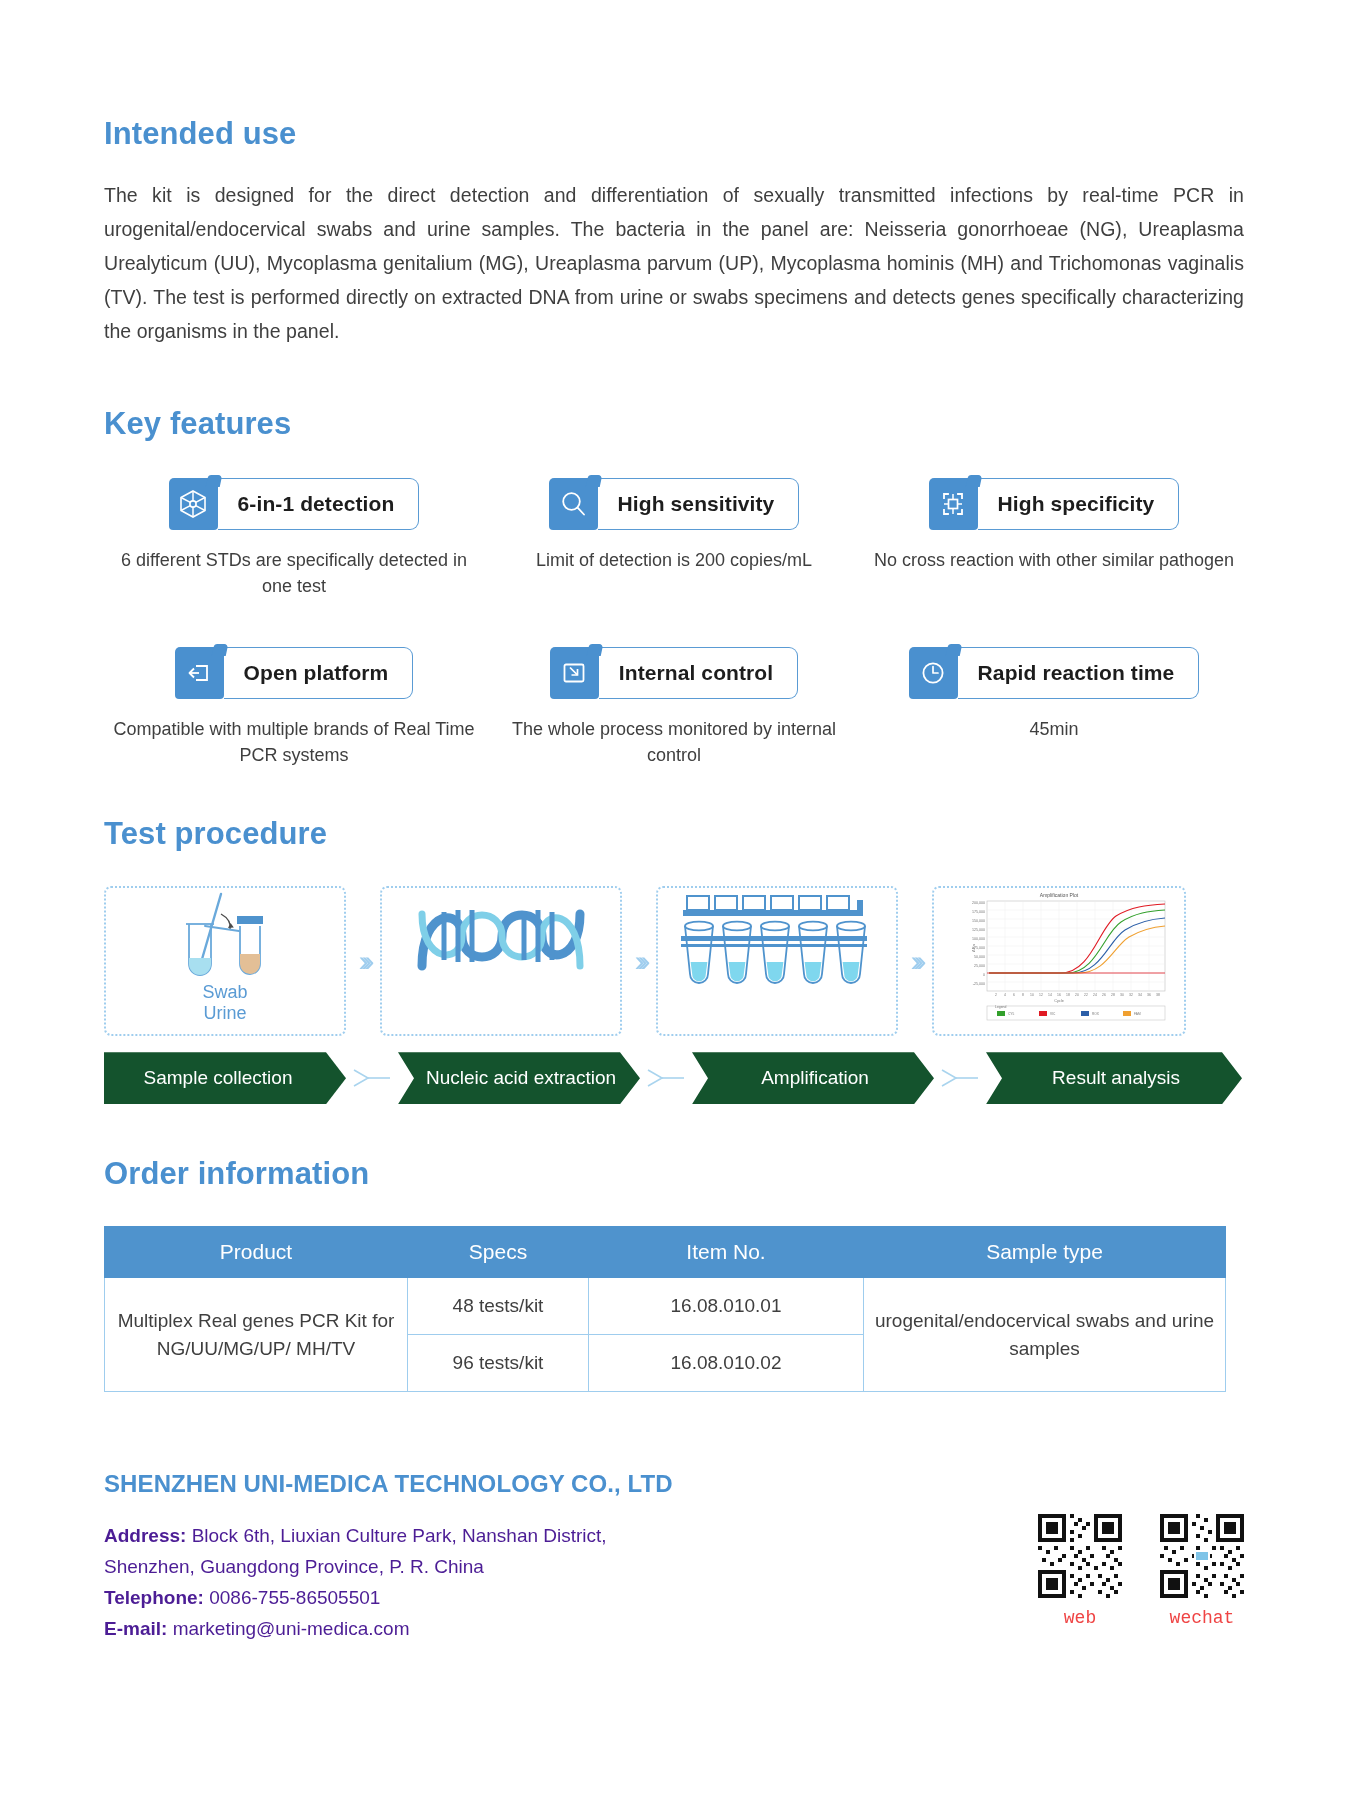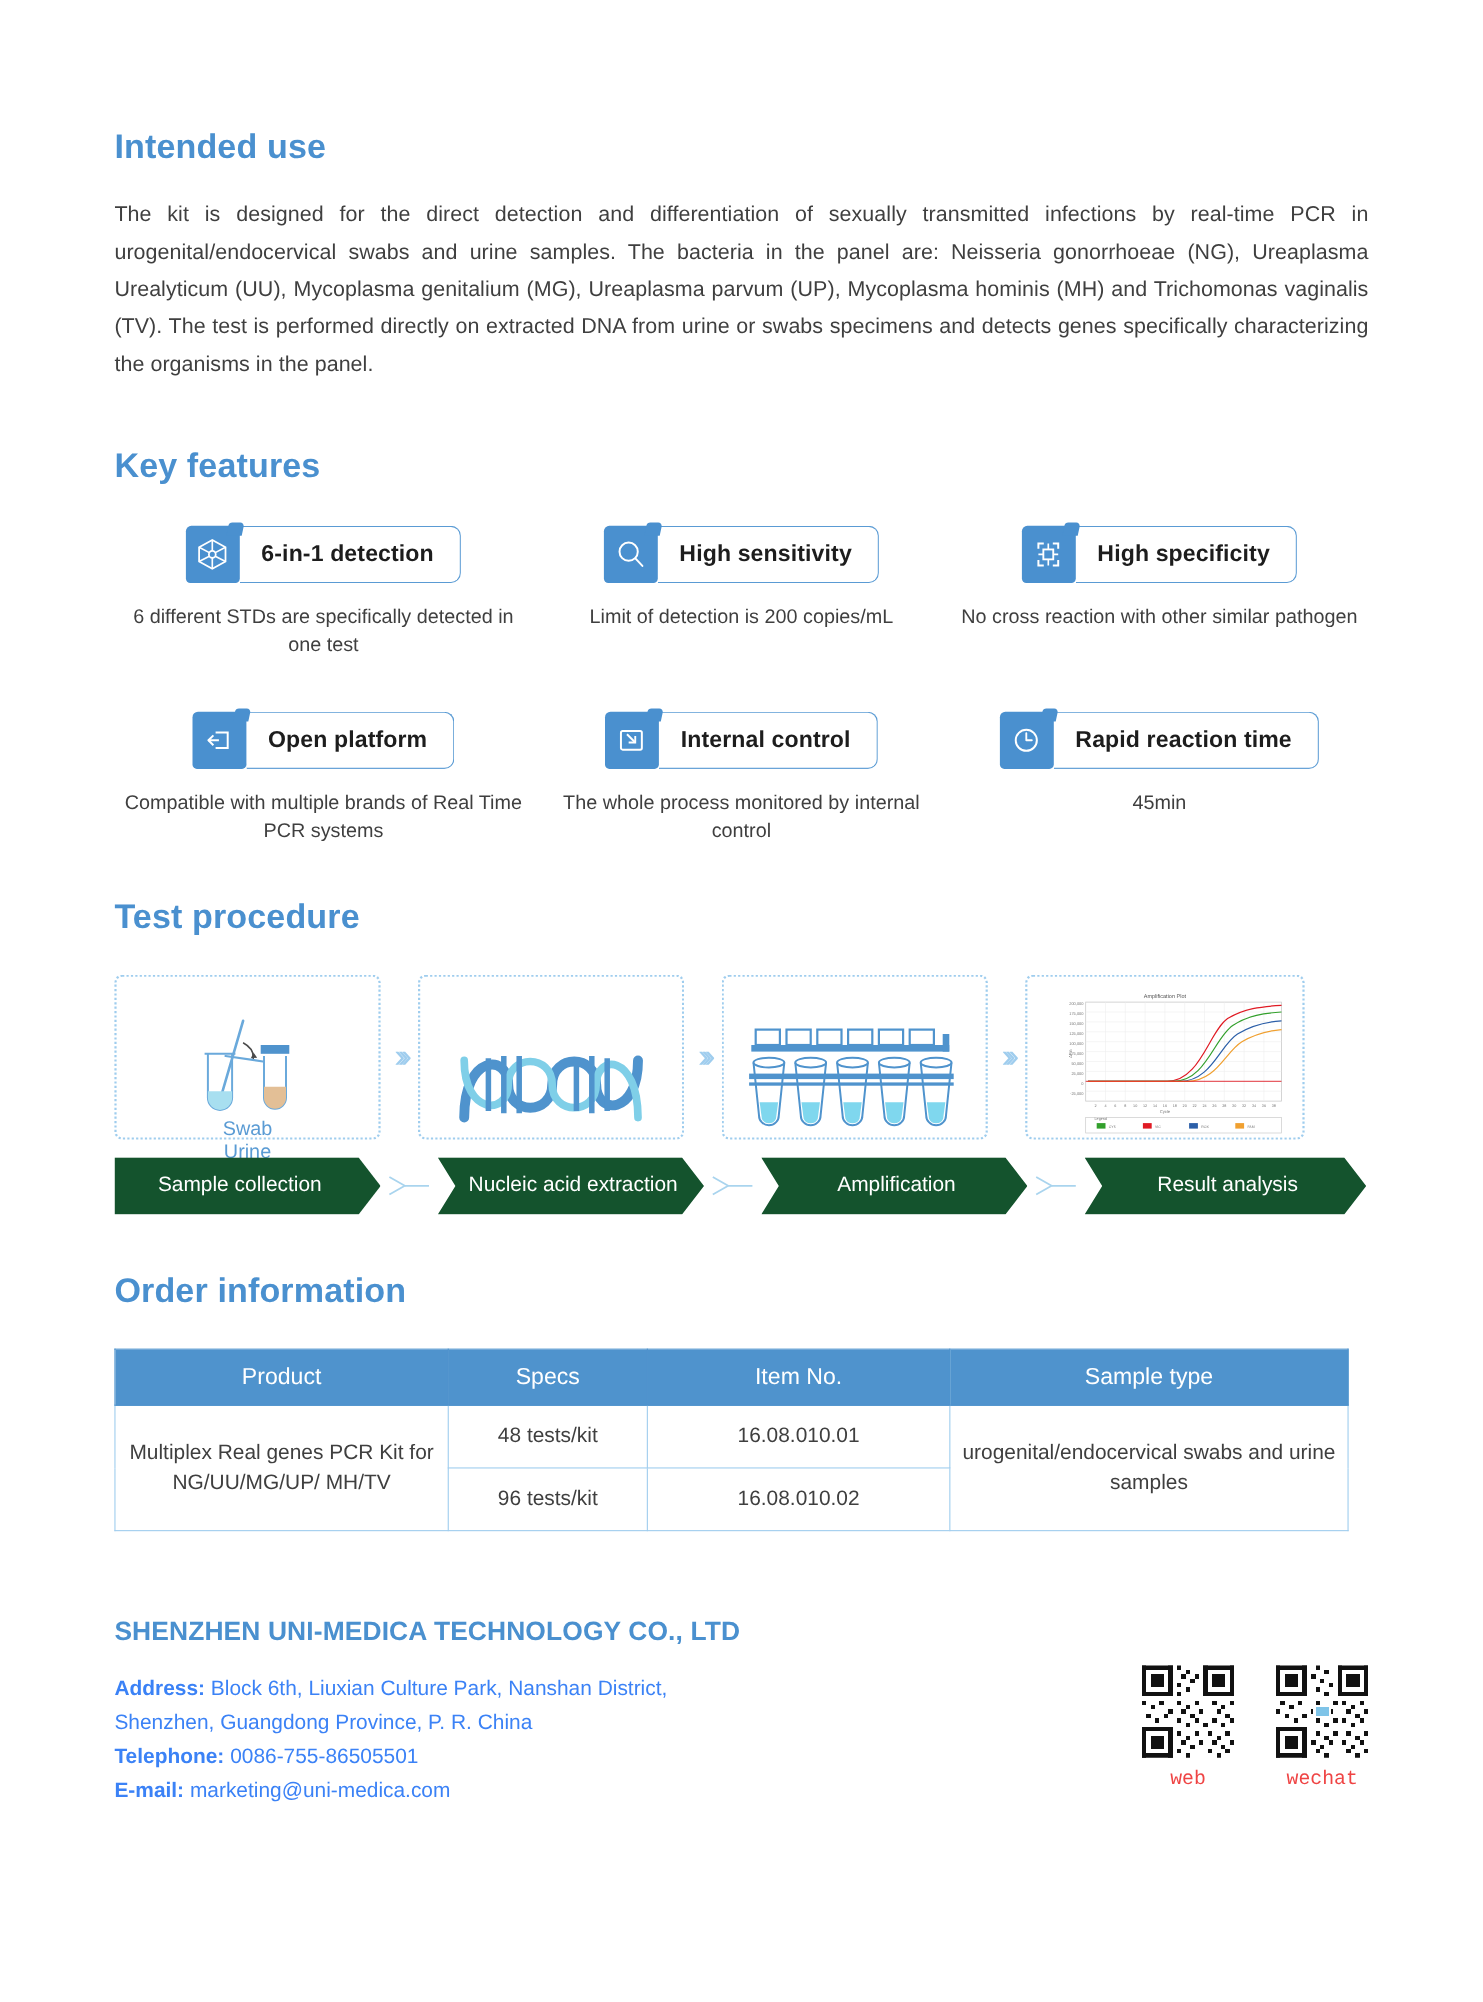--- a/index.html
+++ b/index.html
@@ -43,21 +43,21 @@
   }
   .feat-caption{
     margin-top:17px;text-align:center;font-size:18px;line-height:26px;
     color:#3f3f3f;
   }
   
   #test-procedure{position:absolute;left:104px;top:815px;width:1140px;}
   .proc-row{margin-top:34px;display:flex;align-items:center;}
   .proc-panel{
     border:2px dotted #9fcdee;border-radius:7px;height:150px;
-    display:flex;align-items:flex-end;justify-content:center;position:relative;
+    display:flex;align-items:flex-start;justify-content:center;position:relative;
     box-sizing:border-box;background:#fff;
   }
   .proc-panel.p1{width:242px;}
   .proc-panel.p2{width:242px;}
   .proc-panel.p3{width:242px;}
   .proc-panel.p4{width:254px;}
   .chev{width:34px;display:flex;justify-content:center;color:#9fcdee;
         font-size:30px;line-height:1;letter-spacing:-7px;}
   .flow-row{margin-top:16px;display:flex;align-items:center;}
   .flow-step{
@@ -83,21 +83,21 @@
     background:#4f93cd;color:#fff;font-weight:400;font-size:21px;height:48px;
     border:1px solid #4f93cd;text-align:center;
   }
   table.order td{
     border:1.4px solid #9fcdee;text-align:center;font-size:19px;color:#3f3f3f;
     padding:14px 8px;line-height:28px;
   }
   
   #footer{position:absolute;left:104px;top:1470px;width:1140px;}
   .company{color:#4a90cf;font-size:24px;font-weight:700;margin:0;letter-spacing:.1px;}
-  .contact{margin-top:22px;font-size:19px;line-height:31px;color:#3b82f6;}
+  .contact{margin-top:22px;font-size:19px;line-height:31px;color:#4c1d95;}
   .contact b{font-weight:700;}
   .qr-area{position:absolute;right:0;top:44px;display:flex;gap:38px;}
   .qr-item{text-align:center;}
   .qr-cap{margin-top:10px;font-size:18px;color:#ef4444;font-family:Liberation Mono, monospace;}
   svg{display:block;}
 </style>
 </head>
 <body>
 
 <div class="page">

